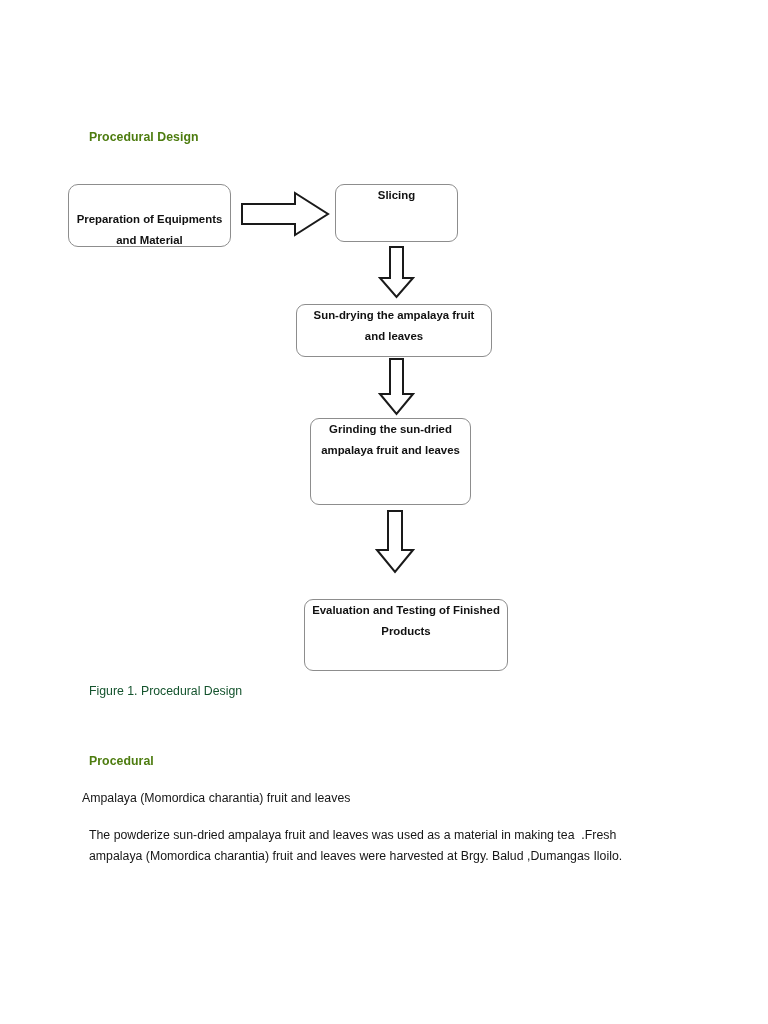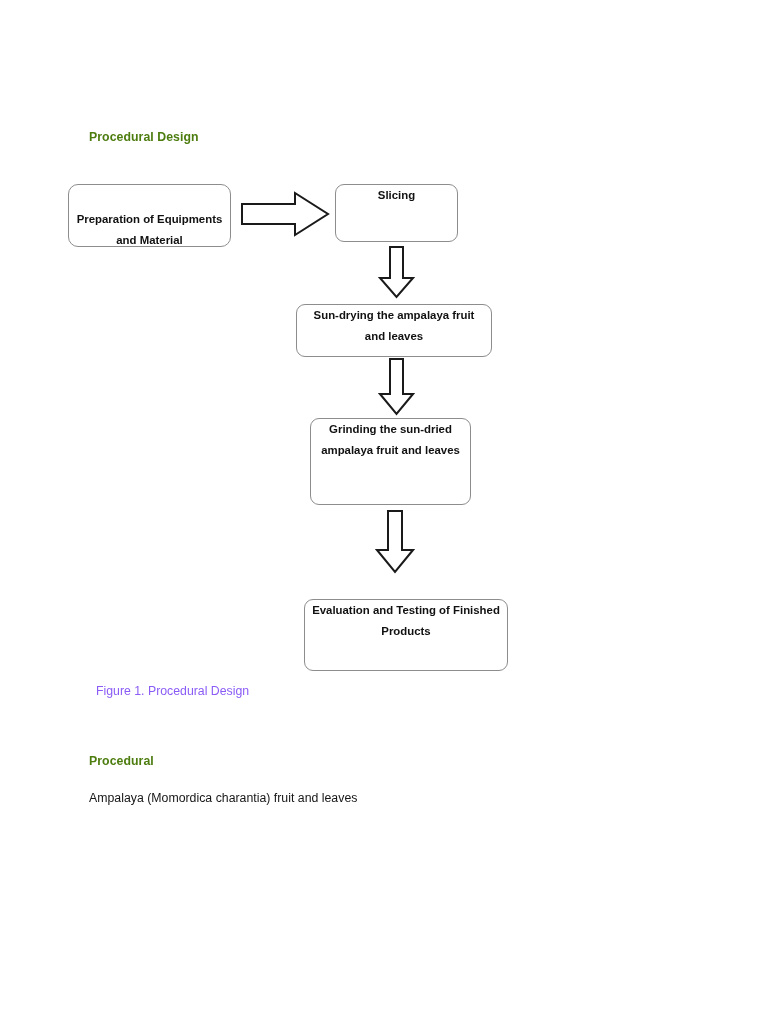--- a/index.html
+++ b/index.html
@@ -28,35 +28,35 @@
     font-weight: bold;
     letter-spacing: 0.05px;
     color: #4d7c0f;
     white-space: pre;
   }
   #page-title { left: 89px; top: 130px; }
   #materials-heading { left: 89px; top: 754px; }
 
   .caption {
     position: absolute;
-    left: 96px;
+    left: 89px;
     top: 684px;
     font-size: 12.3px;
-    color: #8b5cf6;
+    color: #14532d;
     white-space: pre;
   }
 
   .para {
     position: absolute;
     font-size: 12.3px;
     line-height: 20.6px;
     color: #161616;
     letter-spacing: 0.01px;
   }
-  #materials-line { left: 89px; top: 788px; white-space: pre; }
+  #materials-line { left: 82px; top: 788px; white-space: pre; }
   #materials-paragraph {
     left: 89px;
     top: 825px;
     width: 580px;
     text-align: left;
     white-space: pre-wrap;
   }
 
   
   .flow-box {
@@ -153,14 +153,15 @@
     </div>
 
   </div>
 
   <div class="caption">Figure 1. Procedural Design</div>
 
   <div class="heading" id="materials-heading">Procedural</div>
 
   <div class="para" id="materials-line">Ampalaya (Momordica charantia) fruit and leaves</div>
 
+  <div class="para" id="materials-paragraph">The powderize sun-dried ampalaya fruit and leaves was used as a material in making tea  .Fresh ampalaya (Momordica charantia) fruit and leaves were harvested at Brgy. Balud ,Dumangas Iloilo.</div>
 
 </div>
 
 </body></html>

